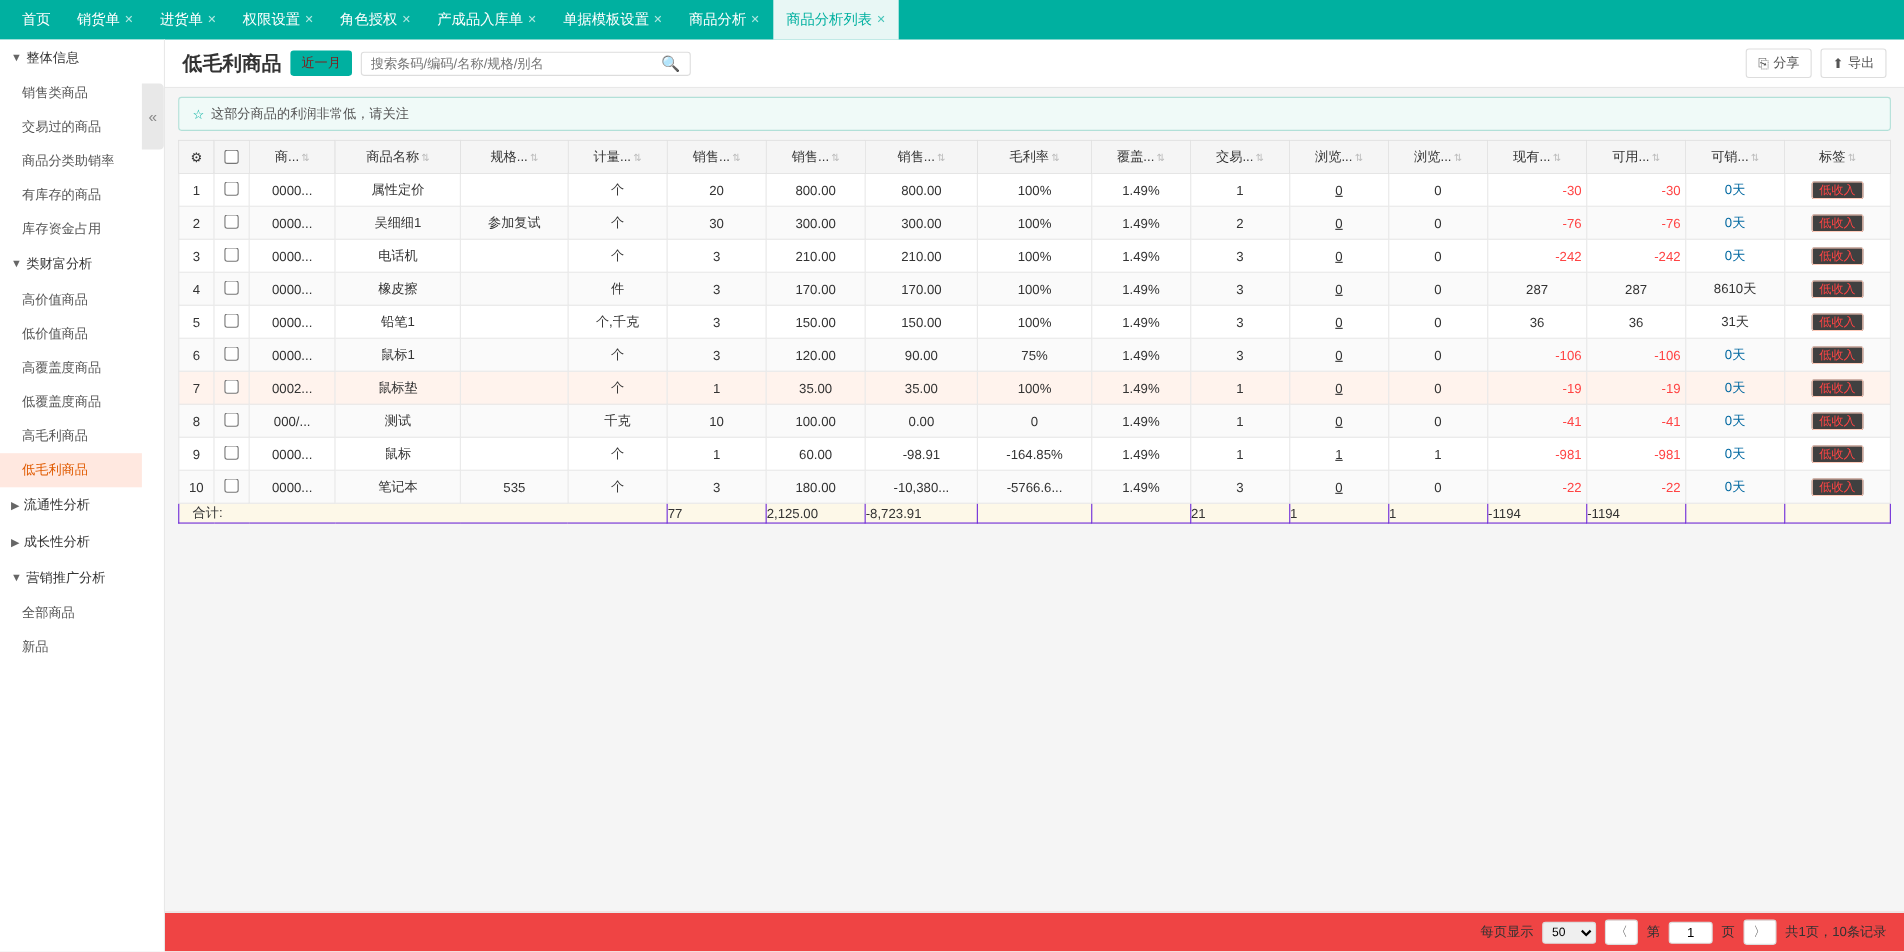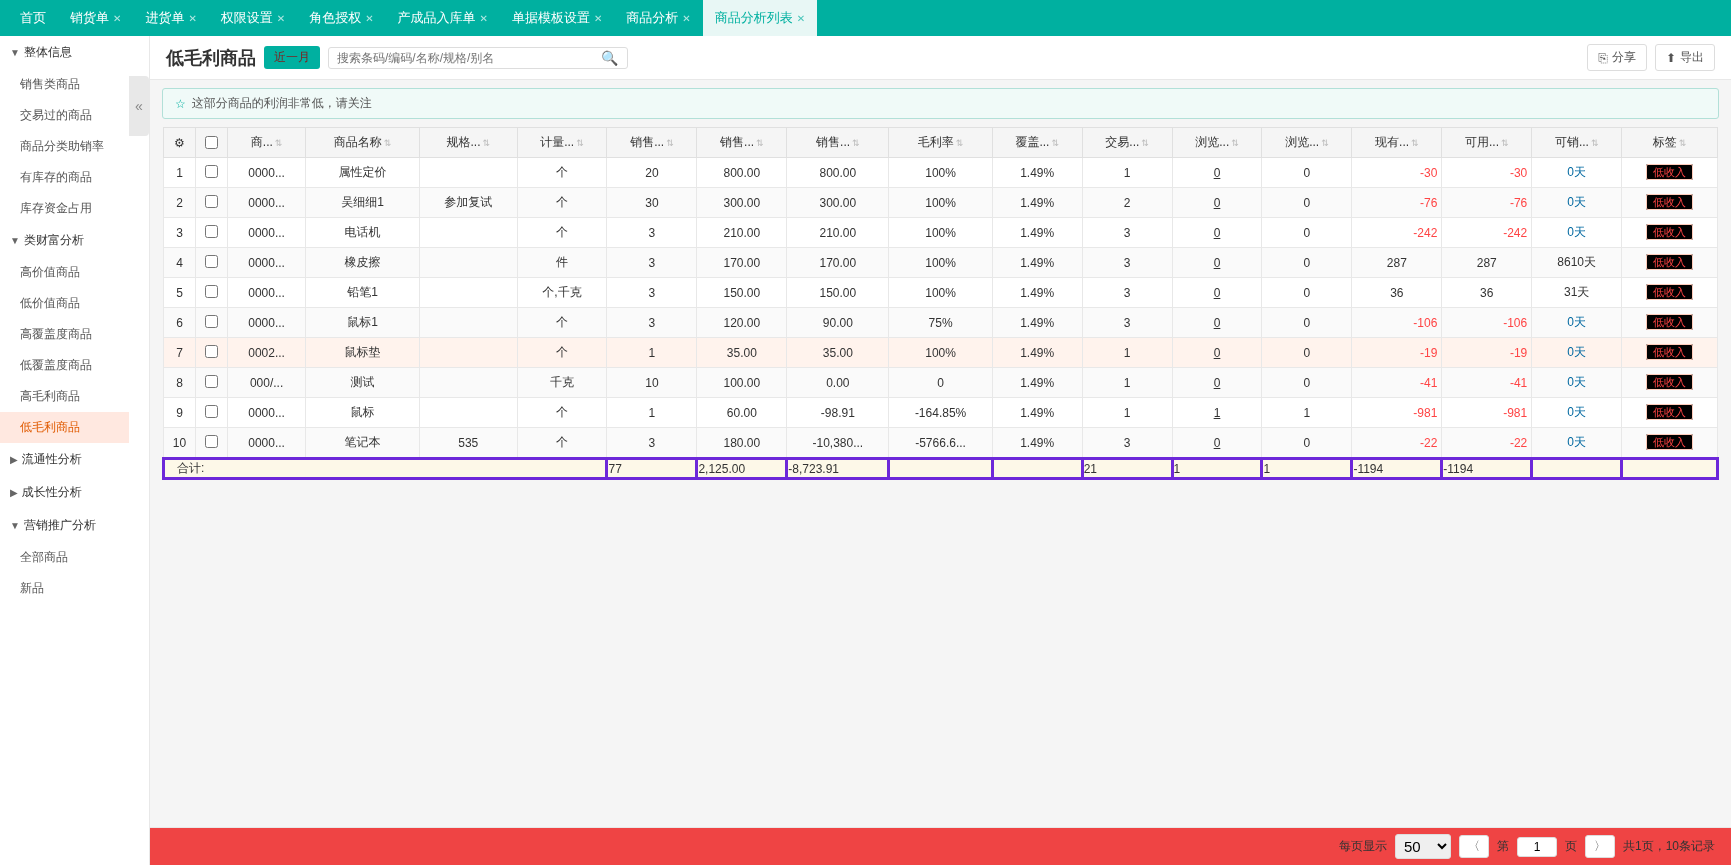--- a/index.html
+++ b/index.html
@@ -148,21 +148,21 @@
     tbody td {
       border: 1px solid #e8e8e8;
       padding: 6px 4px;
       text-align: center;
       white-space: nowrap;
       color: #333;
     }
     tbody td.red { color: #0369a1; }
     tbody td.orange-red { color: #ff4444; text-align: right; }
     .tag-low-income {
-      background: #000000;
+      background: #404040;
       color: #ff4444;
       border: 1px solid #ffccbb;
       border-radius: 2px;
       padding: 1px 6px;
       font-size: 11px;
     }
     .underline-link { text-decoration: underline; color: #333; cursor: pointer; }
 
     
     .pagination-bar {
@@ -172,21 +172,21 @@
       padding: 6px 16px;
       background: #ef4444;
       border-top: 1px solid #e8e8e8;
       gap: 8px;
       font-size: 12px;
     }
     .pagination-bar select {
       border: 1px solid #ddd;
       border-radius: 3px;
       padding: 2px 4px;
-      font-size: 15px;
+      font-size: 11px;
     }
     .pagination-btn {
       border: 1px solid #ddd;
       background: #fff;
       padding: 2px 8px;
       border-radius: 3px;
       cursor: pointer;
       font-size: 12px;
       color: #555;
     }
@@ -214,21 +214,21 @@
       margin-top: 40px;
       flex-shrink: 0;
     }
 
     
     .summary-table-row {
       background: #fdf8e8;
       border-top: 1px solid #e0d8b0;
     }
     .summary-table-row td {
-      border: 3px solid #6d28d9;
+      border: 1px solid #6d28d9;
       background: #fdf8e8;
       font-weight: 500;
     }
   </style>
 </head>
 <body>
 
 <div class="top-nav">
   <div class="nav-item">首页</div>
   <div class="nav-item">销货单 <span class="close-x">✕</span></div>

